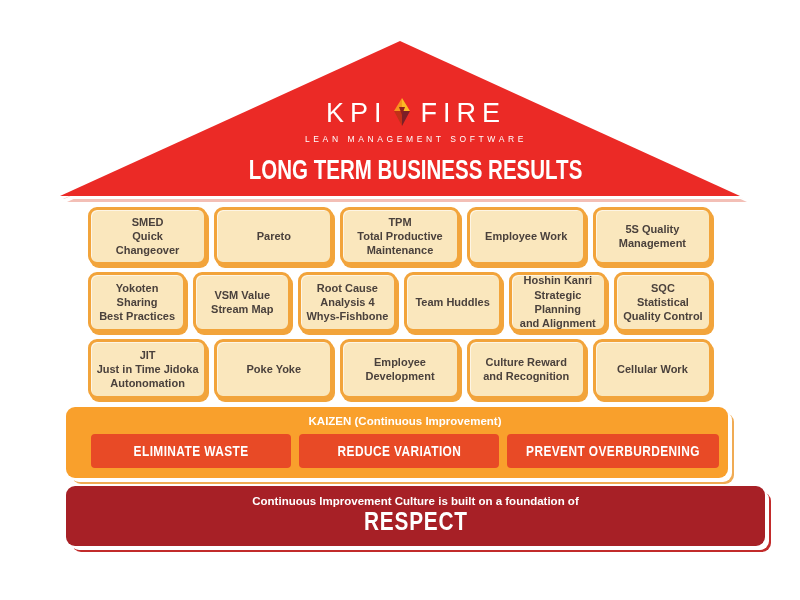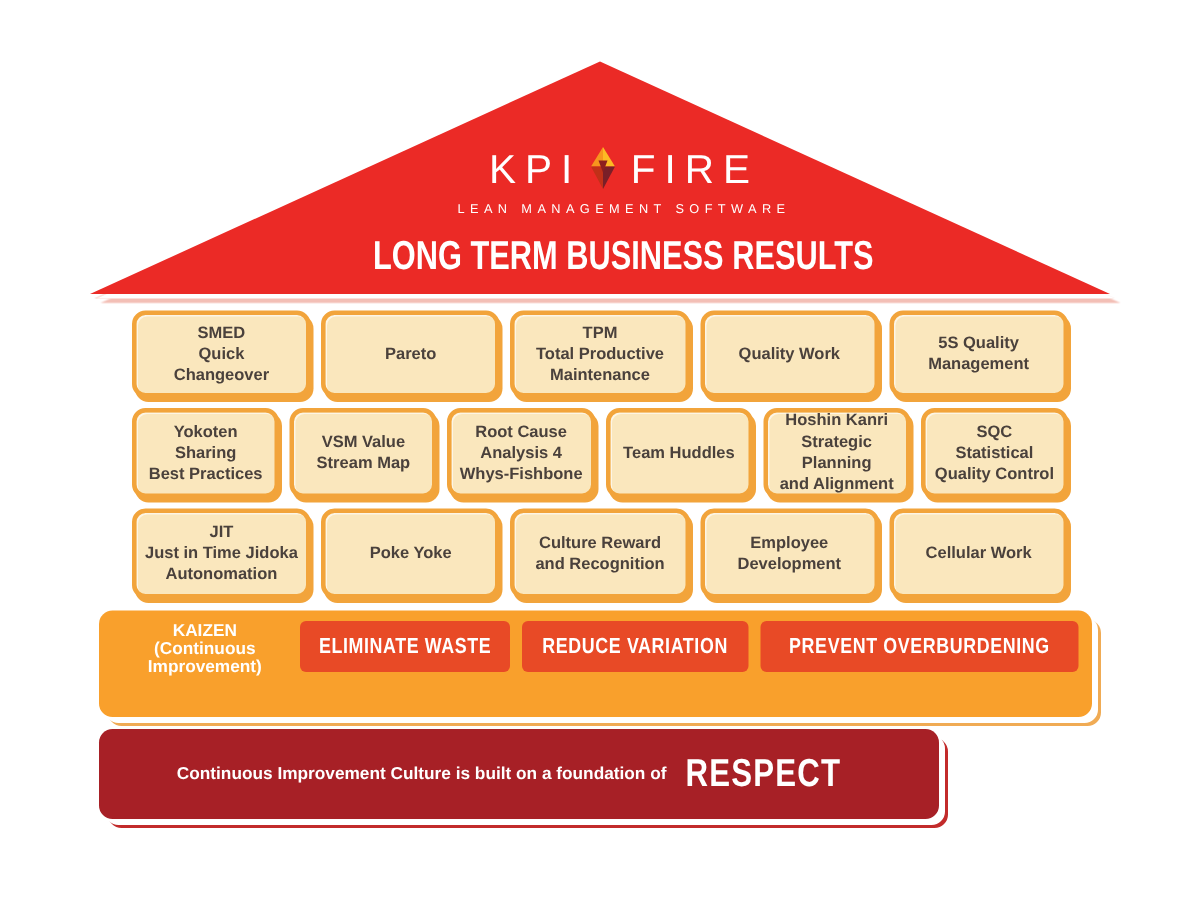--- a/index.html
+++ b/index.html
@@ -40,38 +40,38 @@
   .row-1 .tool-box { height:58px; }
   .row-2 .tool-box, .row-3 .tool-box { height:60px; }
   .tool-box span { white-space:pre-line; font-size:11px; line-height:1.3;
     font-weight:600; color:#4a413c; }
 
   
   .kaizen-band {
     position:absolute; left:66px; top:407px; width:662px; height:71px;
     background:#f9a02c; border-radius:9px;
     box-shadow: 4px 4px 0 #ffffff, 6px 6px 0 #f0ab54;
-    display:flex; flex-direction:row;padding-left:16px;
+    display:flex; flex-direction:column;padding-left:16px;
   }
   .kaizen-label { text-align:center; color:#ffffff; font-size:11.5px;
     font-weight:600; margin-top:8px; }
   .kaizen-buttons { display:flex; gap:8px; padding:7px 9px 0 9px; }
   .kaizen-btn {
     flex:1; height:34px; background:#e84a26; border-radius:4px;
     display:flex; align-items:center; justify-content:center;
   }
   .kaizen-btn span { color:#ffffff; font-size:14.5px; font-weight:bold;
     display:inline-block; transform:scaleX(.82); white-space:nowrap; letter-spacing:.5px; }
 
   
   .foundation {
-    position:absolute; left:66px; top:486px; width:560px; height:60px;
+    position:absolute; left:66px; top:486px; width:699px; height:60px;
     background:#a72026; border-radius:9px;
     box-shadow: 4px 4px 0 #ffffff, 6px 6px 0 #c22b2b;
-    display:flex; flex-direction:row; align-items:center; justify-content:center;
+    display:flex; flex-direction:column; align-items:center; justify-content:center;
     color:#ffffff; text-align:center;
   }
   .foundation-line { font-size:11.5px; font-weight:600; }
   .foundation-word { font-size:26px; font-weight:bold; line-height:1.15;
     display:inline-block; transform:scaleX(.8); letter-spacing:1px; }
 </style>
 </head>
 <body>
 
 <div class="canvas">
@@ -106,21 +106,21 @@
         </div>
       <div class="tool-box">
           <span>Pareto</span>
         </div>
       <div class="tool-box">
           <span>TPM
 Total Productive
 Maintenance</span>
         </div>
       <div class="tool-box">
-          <span>Quality Work</span>
+          <span>Employee Work</span>
         </div>
       <div class="tool-box">
           <span>5S Quality
 Management</span>
         </div>
     </div>
     <div class="tool-row row-2">
       <div class="tool-box">
           <span>Yokoten Sharing
 Best Practices</span>
@@ -151,26 +151,26 @@
     <div class="tool-row row-3">
       <div class="tool-box">
           <span>JIT
 Just in Time Jidoka
 Autonomation</span>
         </div>
       <div class="tool-box">
           <span>Poke Yoke</span>
         </div>
       <div class="tool-box">
+          <span>Employee
+Development</span>
+        </div>
+      <div class="tool-box">
           <span>Culture Reward
 and Recognition</span>
-        </div>
-      <div class="tool-box">
-          <span>Employee
-Development</span>
         </div>
       <div class="tool-box">
           <span>Cellular Work</span>
         </div>
     </div>
   </div>
 
   <div class="kaizen-band">
     <div class="kaizen-label">KAIZEN (Continuous Improvement)</div>
     <div class="kaizen-buttons">

